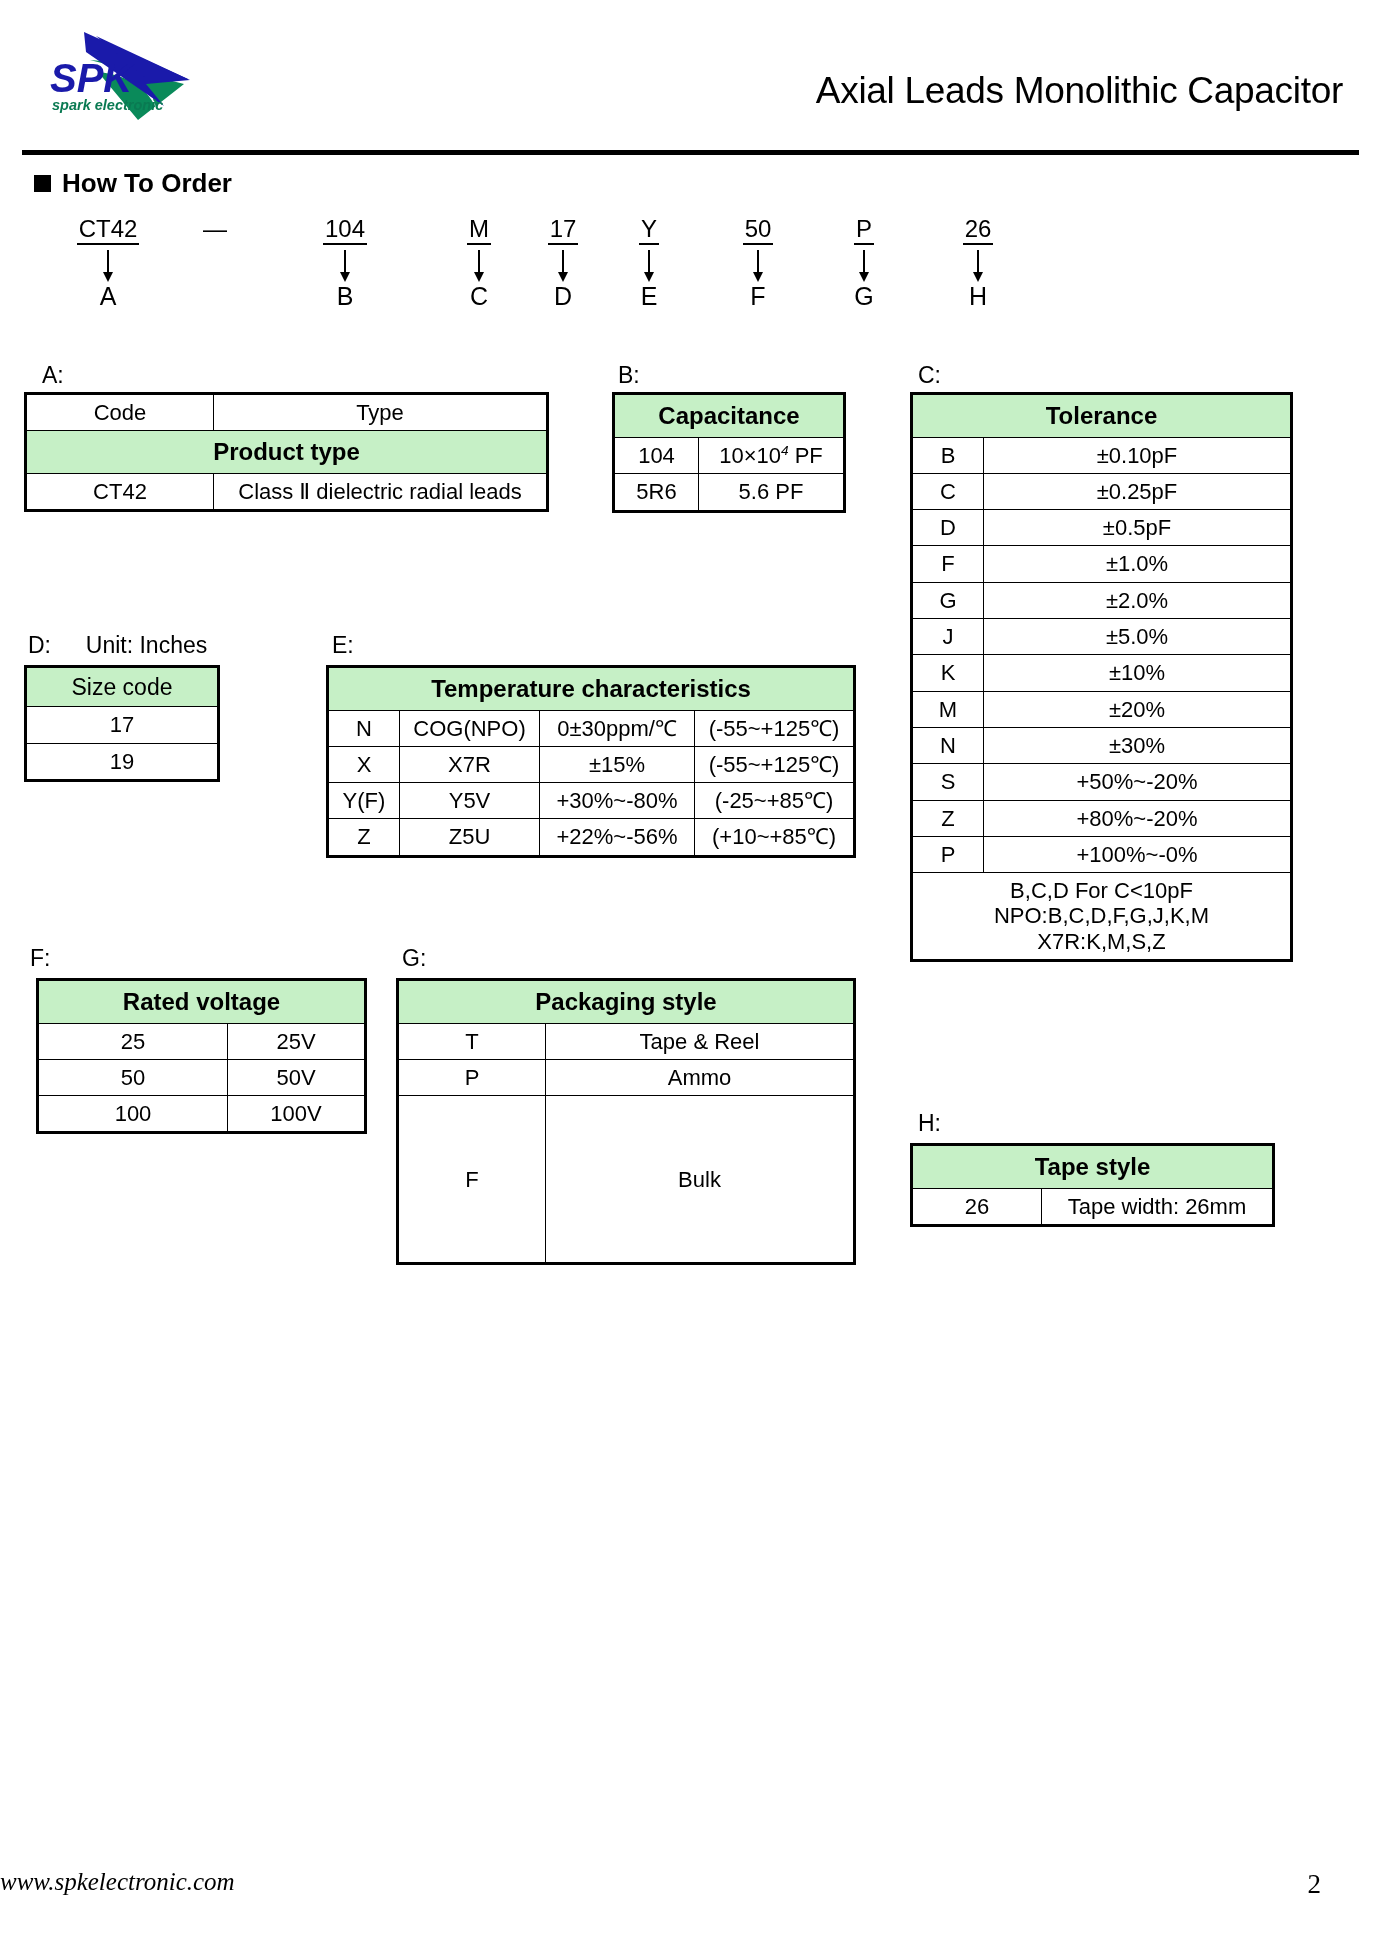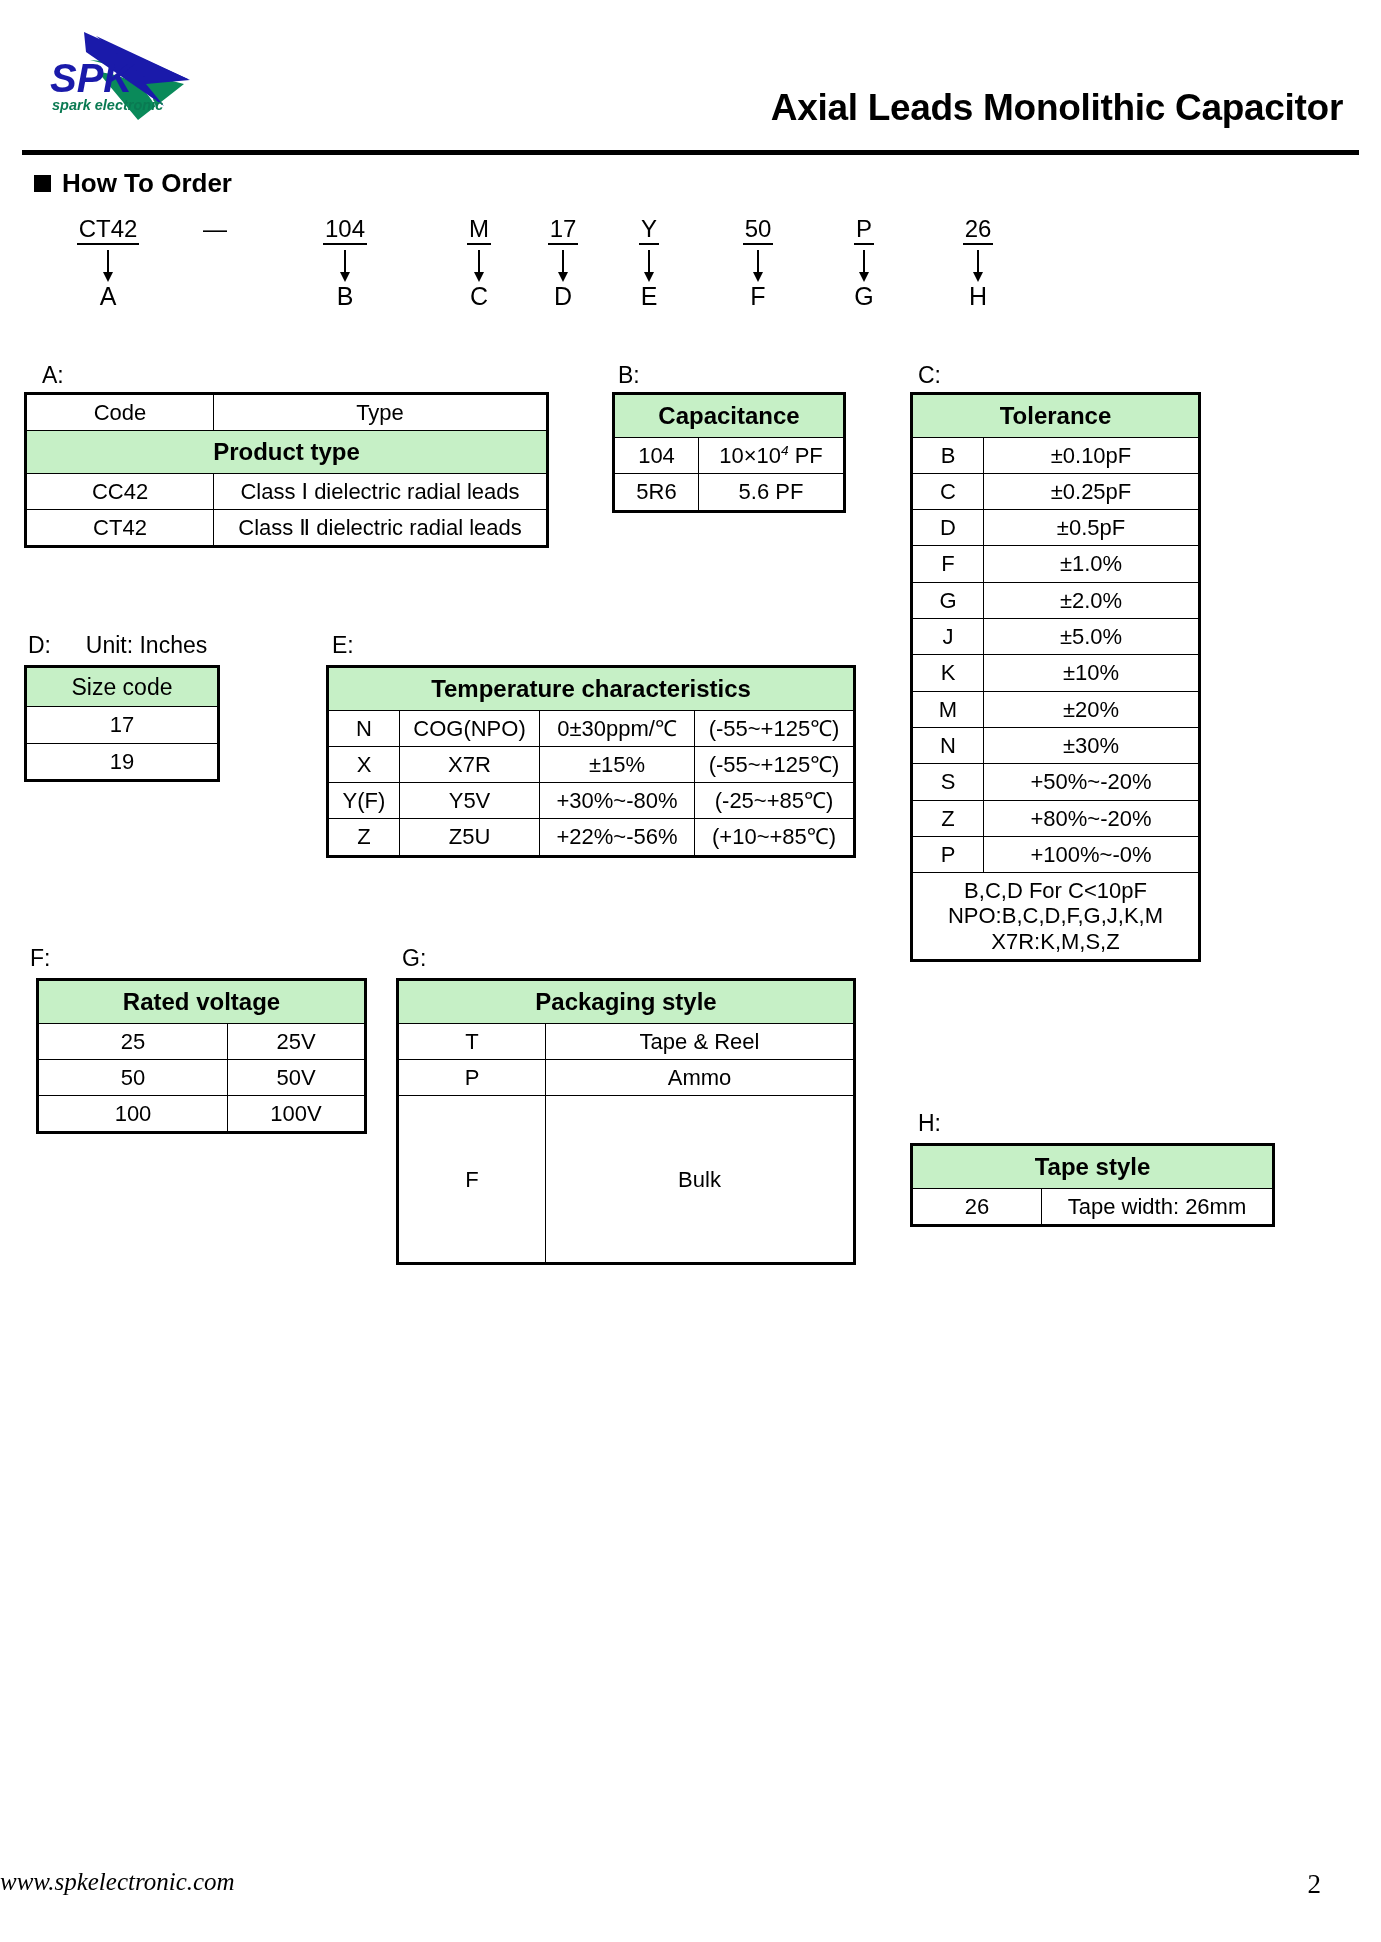--- a/index.html
+++ b/index.html
@@ -31,25 +31,24 @@
     top: 22px;
     width: 190px;
     height: 108px;
   }
   .logo svg { display: block; }
   .doc-title {
     position: absolute;
     right: 38px;
     top: 70px;
     font-size: 37px;
-    font-weight: bold;
+    font-weight: normal;
     letter-spacing: -0.3px;
     white-space: nowrap;
     font-family: "Liberation Sans", sans-serif;
-    margin-top: 17px;
   }
   .header-rule {
     position: absolute;
     left: 22px;
     right: 22px;
     top: 150px;
     height: 5px;
     background: #000;
   }
 
@@ -255,24 +254,20 @@
   <table class="dt" style="left:24px; top:392px; width:525px;">
     <tbody>
         <tr>
       <td style="width:188px;">Code</td>
       <td>Type</td>
     </tr>
     <tr>
       <th class="hdr" colspan="2">Product type</th>
     </tr>
     <tr>
-      <td>CC42</td>
-      <td>Class Ⅰ dielectric radial leads</td>
-    </tr>
-    <tr>
       <td>CT42</td>
       <td>Class Ⅱ dielectric radial leads</td>
     </tr>
   </tbody>
     </table>
 
   <div class="tbl-label" style="left:618px; top:362px;">B:</div>
   <table class="dt" style="left:612px; top:392px; width:234px;">
     <tbody>
         <tr>
@@ -283,21 +278,21 @@
       <td><span>10×10</span><sup>4</sup><span> PF</span></td>
     </tr>
     <tr>
       <td>5R6</td>
       <td>5.6 PF</td>
     </tr>
   </tbody>
     </table>
 
   <div class="tbl-label" style="left:918px; top:362px;">C:</div>
-  <table class="dt" style="left:910px; top:392px; width:291px;">
+  <table class="dt" style="left:910px; top:392px; width:383px;">
     <tbody>
         <tr>
       <th class="hdr" colspan="2">Tolerance</th>
     </tr>
     <tr>
           <td style="width:72px;">B</td>
           <td>±0.10pF</td>
         </tr>
     <tr>
           <td>C</td>

